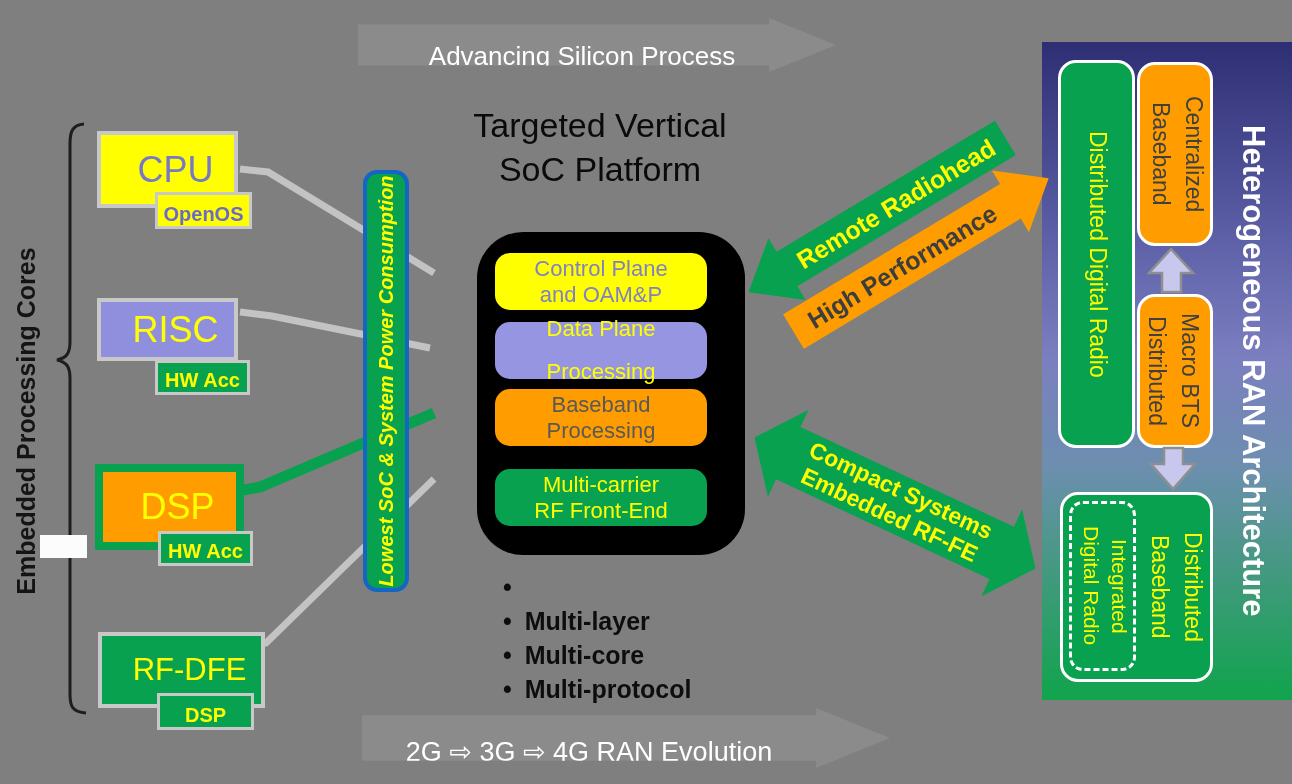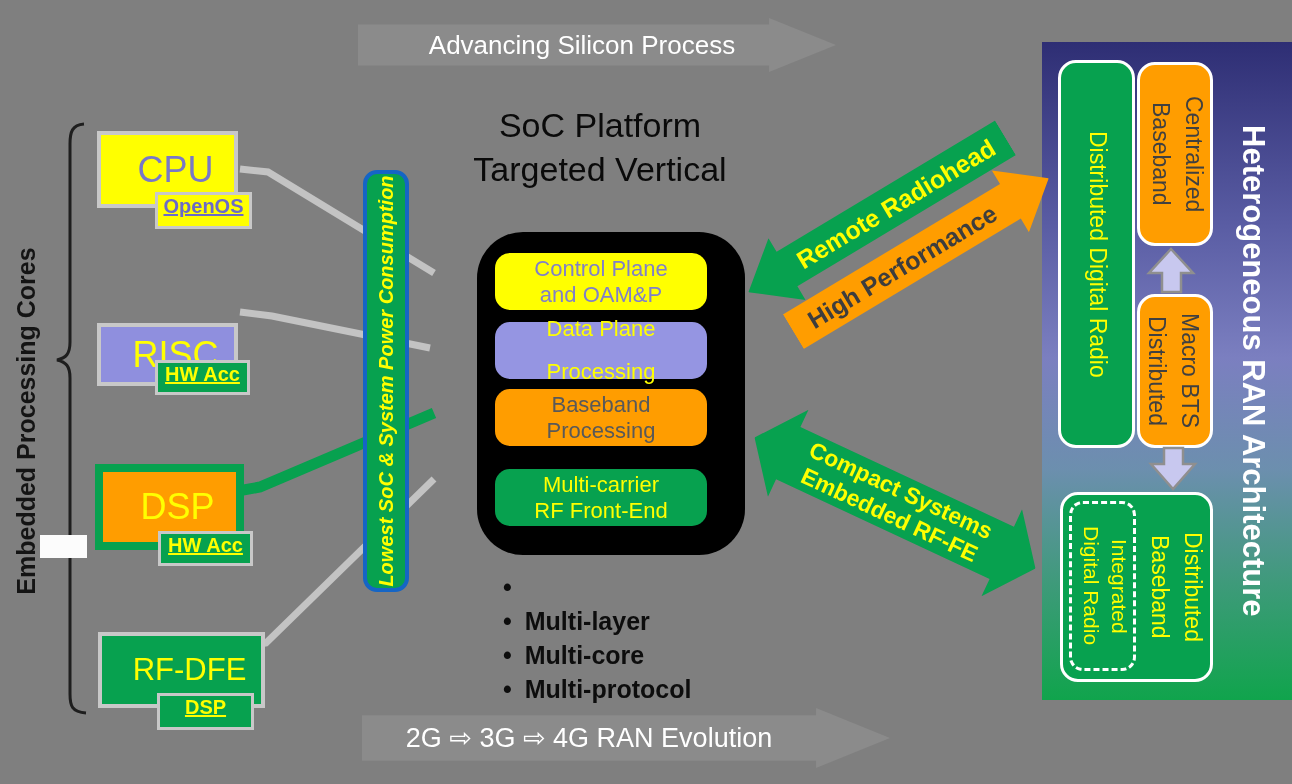--- a/index.html
+++ b/index.html
@@ -7,42 +7,42 @@
     position:relative;width:1292px;height:784px;overflow:hidden;
     background:var(--background,#7f7f7f);
     font-family:"Liberation Sans", "DejaVu Sans", sans-serif;
   }
   #stage *{box-sizing:border-box;}
   .abs{position:absolute;}
 
   
   .banner{
     background:var(--banner-gray,#8b8b8b);color:#fff;
-    display:flex;align-items:center;justify-content:center;
+    display:flex;align-items:flex-end;justify-content:center;
     clip-path:polygon(0 12%,86% 12%,86% 0,100% 50%,86% 100%,86% 88%,0 88%);
   }
   #top-banner{left:358px;top:18px;width:478px;height:54px;font-size:26px;padding-right:30px;}
   #bottom-banner{left:362px;top:708px;width:528px;height:60px;font-size:27px;padding-right:74px;}
 
   
   #embedded-label{
     left:-155px;top:406px;width:362px;height:30px;transform:rotate(-90deg);
     color:#141414;font-size:25px;font-weight:bold;text-align:center;line-height:30px;
   }
   .core-box{display:flex;align-items:center;justify-content:center;z-index:2;padding-left:16px;}
   #cpu-box{left:97px;top:131px;width:141px;height:77px;background:var(--yellow,#ffff00);
     border:4px solid #c8c8c8;color:var(--purple-text,#7878c8);font-size:36px;}
   #risc-box{left:97px;top:298px;width:141px;height:63px;background:var(--lavender,#8f8fde);
-    border:4px solid #c8c8c8;color:var(--yellow,#ffff00);font-size:36px;margin-top:25px;}
+    border:4px solid #c8c8c8;color:var(--yellow,#ffff00);font-size:36px;}
   #dsp-box{left:95px;top:464px;width:149px;height:86px;background:var(--orange,#ff9d00);
     border:8px solid var(--green,#07a14f);color:var(--yellow,#ffff00);font-size:36px;}
   #rfdfe-box{left:98px;top:632px;width:167px;height:76px;background:var(--green,#07a14f);
     border:4px solid #c8c8c8;color:var(--yellow,#ffff00);font-size:31px;}
-  .tag{display:flex;align-items:flex-start;justify-content:center;font-weight:bold;z-index:3;
-    border:3px solid #c8c8c8;font-size:20px;text-decoration:underline;}
+  .tag{display:flex;align-items:flex-end;justify-content:center;font-weight:bold;z-index:3;
+    border:3px solid #c8c8c8;font-size:20px;}
   #openos-tag{left:155px;top:192px;width:97px;height:37px;background:var(--yellow,#ffff00);color:#6a6ac8;}
   #hwacc1-tag{left:155px;top:360px;width:95px;height:35px;background:var(--green,#07a14f);color:var(--yellow,#ffff00);}
   #hwacc2-tag{left:158px;top:531px;width:95px;height:35px;background:var(--green,#07a14f);color:var(--yellow,#ffff00);}
   #dsp-tag{left:157px;top:693px;width:97px;height:37px;background:var(--green,#07a14f);color:var(--yellow,#ffff00);}
   #white-marker{left:40px;top:535px;width:47px;height:23px;background:#fcfcfc;z-index:4;}
 
   
   #power-bar{left:363px;top:170px;width:46px;height:422px;z-index:5;
     background:var(--green,#07a14f);border:4px solid var(--blue-border,#1565c5);border-radius:14px;}
   #power-bar-label{left:176px;top:361px;width:420px;height:40px;transform:rotate(-90deg);z-index:6;
@@ -148,22 +148,22 @@
   <div class="abs tag" id="dsp-tag">
     <span>DSP</span>
   </div>
 
   <div class="abs" id="white-marker"></div>
 
   <div class="abs" id="power-bar"></div>
   <div class="abs" id="power-bar-label">Lowest SoC &amp; System Power Consumption</div>
 
   <div class="abs" id="platform-title">
+    <div>Targeted Vertical</div>
     <div>SoC Platform</div>
-    <div>Targeted Vertical</div>
   </div>
 
   <div class="abs" id="soc-container"></div>
 
   <div class="abs soc-layer" id="layer-control">
     <div>Control Plane</div>
     <div>and OAM&amp;P</div>
   </div>
   <div class="abs soc-layer" id="layer-data">
     <div>Data Plane</div>

